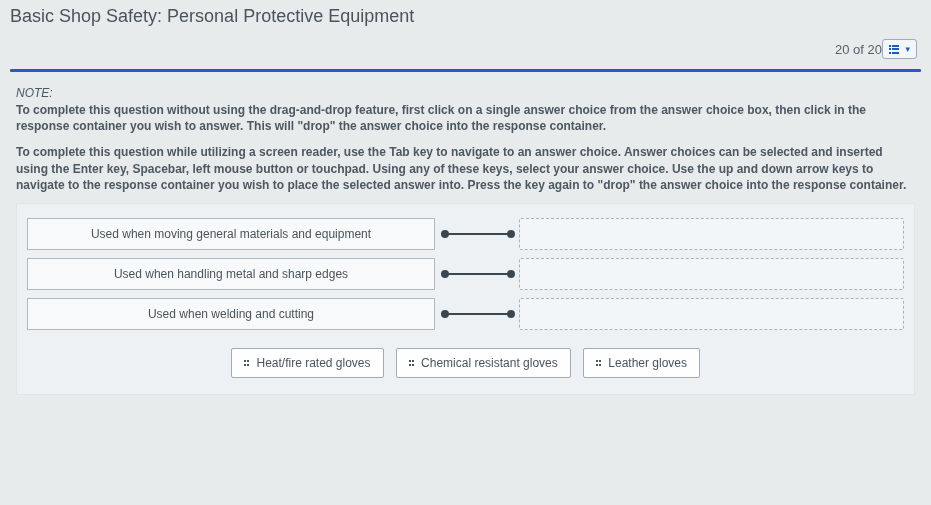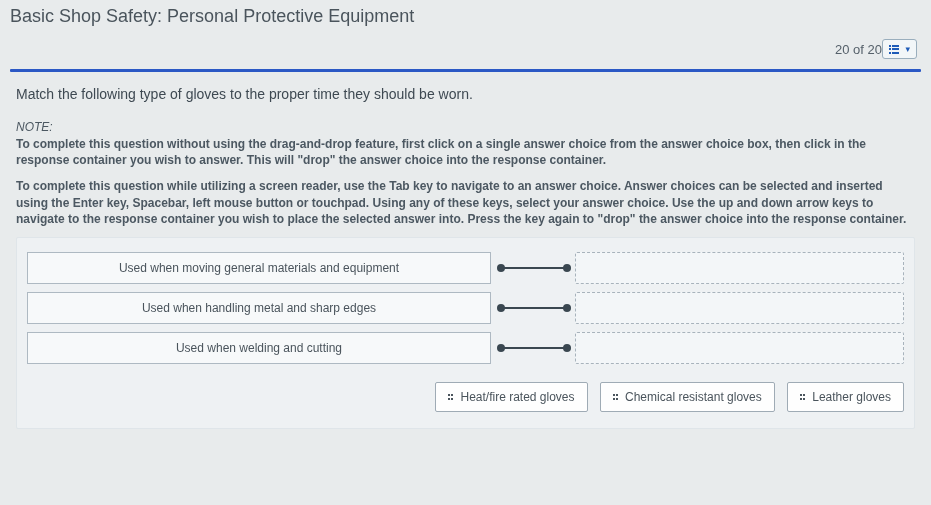--- a/index.html
+++ b/index.html
@@ -76,21 +76,21 @@
     border-radius: 2px;
     padding: 14px 10px 10px 10px;
     margin-top: 8px;
   }
   .match-row {
     display: flex;
     align-items: center;
     margin-bottom: 8px;
   }
   .prompt-box {
-    width: 464px;
+    width: 408px;
     border: 1px solid #aeb9c2;
     background: #f7f9fa;
     padding: 8px 10px;
     font-size: 12px;
     color: #4a545c;
     text-align: center;
   }
   .connector {
     position: relative;
     width: 66px;
@@ -110,21 +110,21 @@
   .connector::after { right: -4px; }
   .drop-box {
     flex: 1;
     min-height: 32px;
     border: 1.5px dashed #a8b3bc;
     background: #f3f6f8;
     border-radius: 2px;
   }
   .choice-row {
     display: flex;
-    justify-content: flex-end;
+    justify-content: center;
     gap: 12px;
     margin-top: 18px;
     padding-bottom: 6px;
   }
   .choice {
     border: 1px solid #9fabb5;
     background: #fefefe;
     padding: 7px 12px;
     font-size: 12px;
     color: #4a545c;
@@ -165,21 +165,20 @@
         </span>
     </span>
     <span class="caret">▾</span>
   </div>
 </div>
 
 <div class="blue-rule"></div>
 
 <div class="content">
 
-  <div class="question">Match the following type of gloves to the proper time they should be worn.</div>
 
   <div class="note-head">NOTE:</div>
   <div class="note">To complete this question without using the drag-and-drop feature, first click on a single answer choice from the answer choice box, then click in the response container you wish to answer. This will "drop" the answer choice into the response container.</div>
   <div class="note">To complete this question while utilizing a screen reader, use the Tab key to navigate to an answer choice. Answer choices can be selected and inserted using the Enter key, Spacebar, left mouse button or touchpad. Using any of these keys, select your answer choice. Use the up and down arrow keys to navigate to the response container you wish to place the selected answer into. Press the key again to "drop" the answer choice into the response container.</div>
 
   <div class="match-area">
 
     <div class="match-row">
       <div class="prompt-box">Used when moving general materials and equipment</div>
       <div class="connector"></div>

